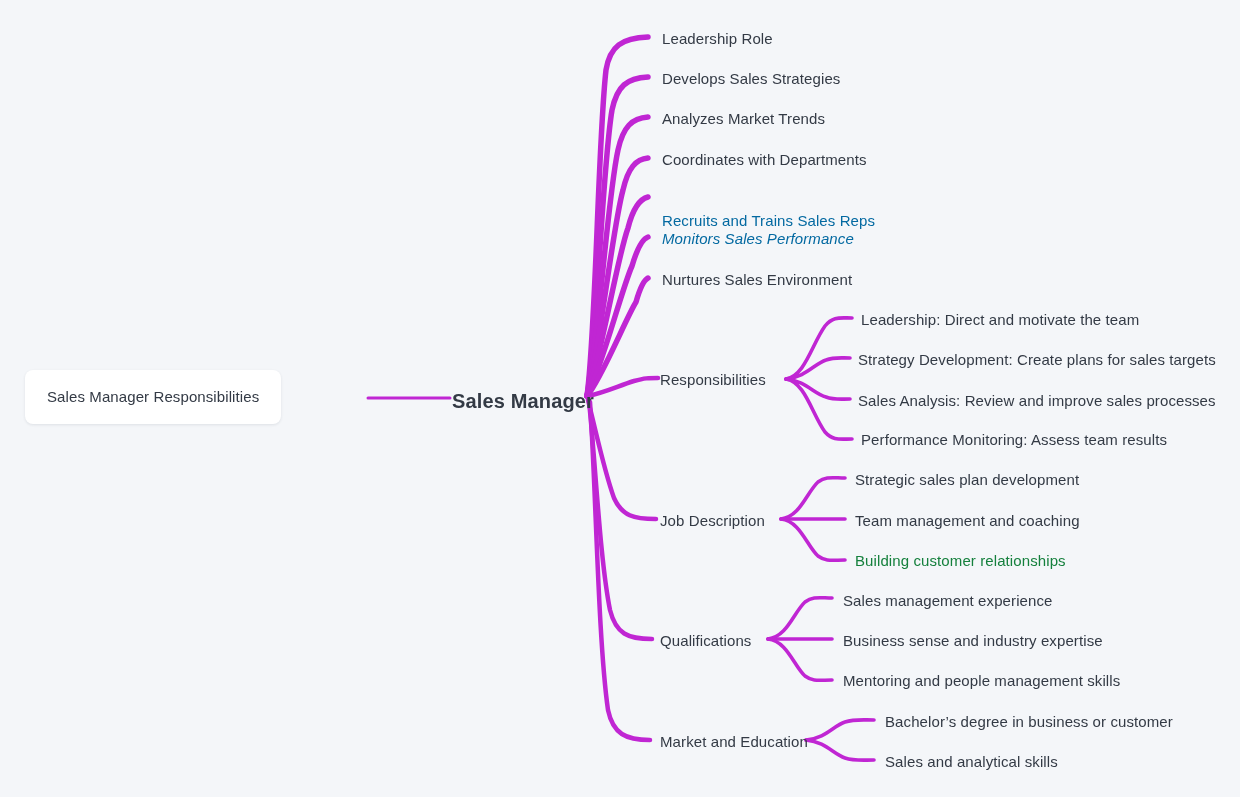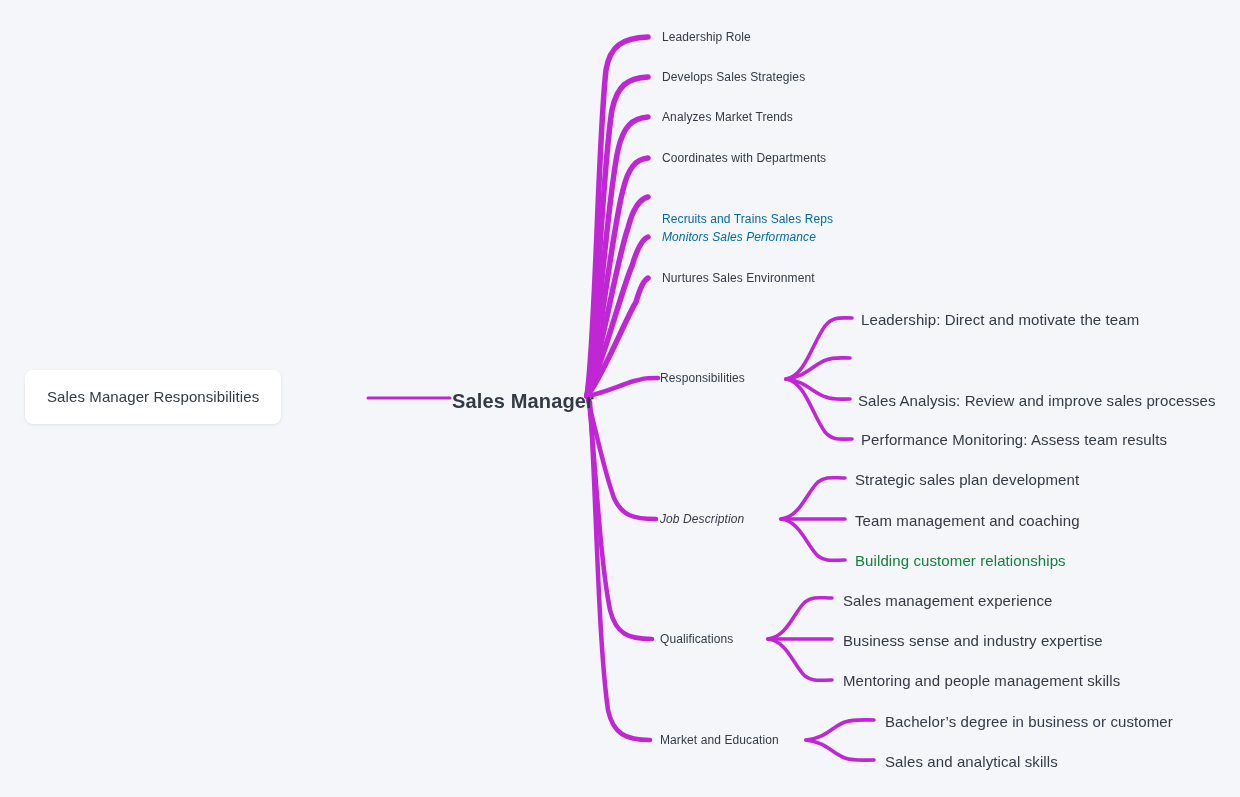--- a/index.html
+++ b/index.html
@@ -45,21 +45,21 @@
     letter-spacing: 0.1px;
     color: #333a45;
   }
   .node-center {
     font-size: 20px;
     font-weight: bold;
     color: #333a45;
     letter-spacing: 0.15px;
   }
   .node-branch {
-    font-size: 12px;
+    font-size: 15px;
     color: #333a45;
     letter-spacing: 0.1px;
   }
   .node-leaf {
     font-size: 15px;
     color: #333a45;
     letter-spacing: 0.1px;
   }
 </style>
 </head>
@@ -136,28 +136,31 @@
   <div class="node node-branch" style="left: 662px; top: 272px; color: rgb(51, 58, 69);">
     <span>Nurtures Sales Environment</span>
   </div>
 
   <div class="node node-branch" style="left: 660px; top: 372px; color: rgb(51, 58, 69);">
     <span>Responsibilities</span>
   </div>
   <div class="node node-leaf" style="left: 861px; top: 312px; color: rgb(51, 58, 69);">
     <span>Leadership: Direct and motivate the team</span>
   </div>
+  <div class="node node-leaf" style="left: 858px; top: 352px; color: rgb(51, 58, 69);">
+    <span>Strategy Development: Create plans for sales targets</span>
+  </div>
   <div class="node node-leaf" style="left: 858px; top: 393px; color: rgb(51, 58, 69);">
     <span>Sales Analysis: Review and improve sales processes</span>
   </div>
   <div class="node node-leaf" style="left: 861px; top: 432px; color: rgb(51, 58, 69);">
     <span>Performance Monitoring: Assess team results</span>
   </div>
 
-  <div class="node node-branch" style="left: 660px; top: 513px; color: rgb(51, 58, 69); font-style: italic;">
+  <div class="node node-branch" style="left: 660px; top: 513px; color: rgb(51, 58, 69);">
     <span>Job Description</span>
   </div>
   <div class="node node-leaf" style="left: 855px; top: 472px; color: rgb(51, 58, 69);">
     <span>Strategic sales plan development</span>
   </div>
   <div class="node node-leaf" style="left: 855px; top: 513px; color: rgb(51, 58, 69);">
     <span>Team management and coaching</span>
   </div>
   <div class="node node-leaf" style="left: 855px; top: 553px; color: #15803d;">
     <span>Building customer relationships</span>

